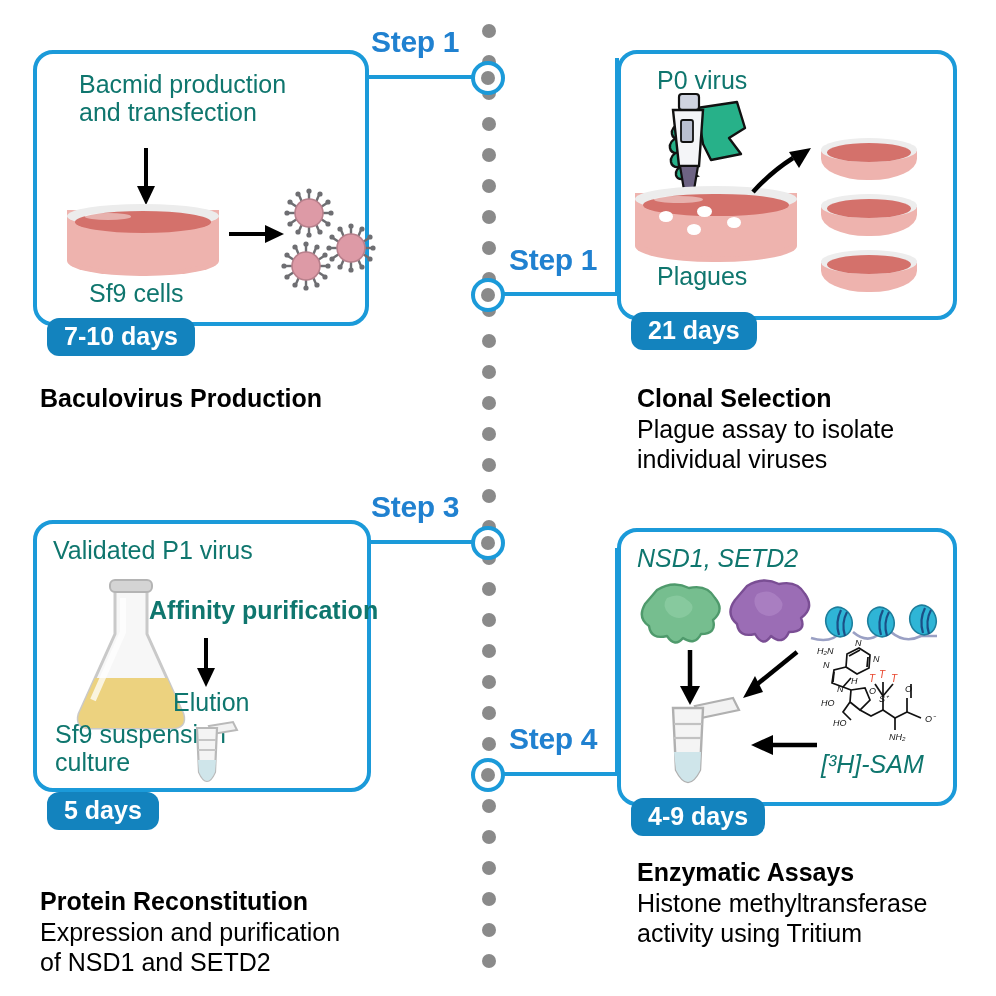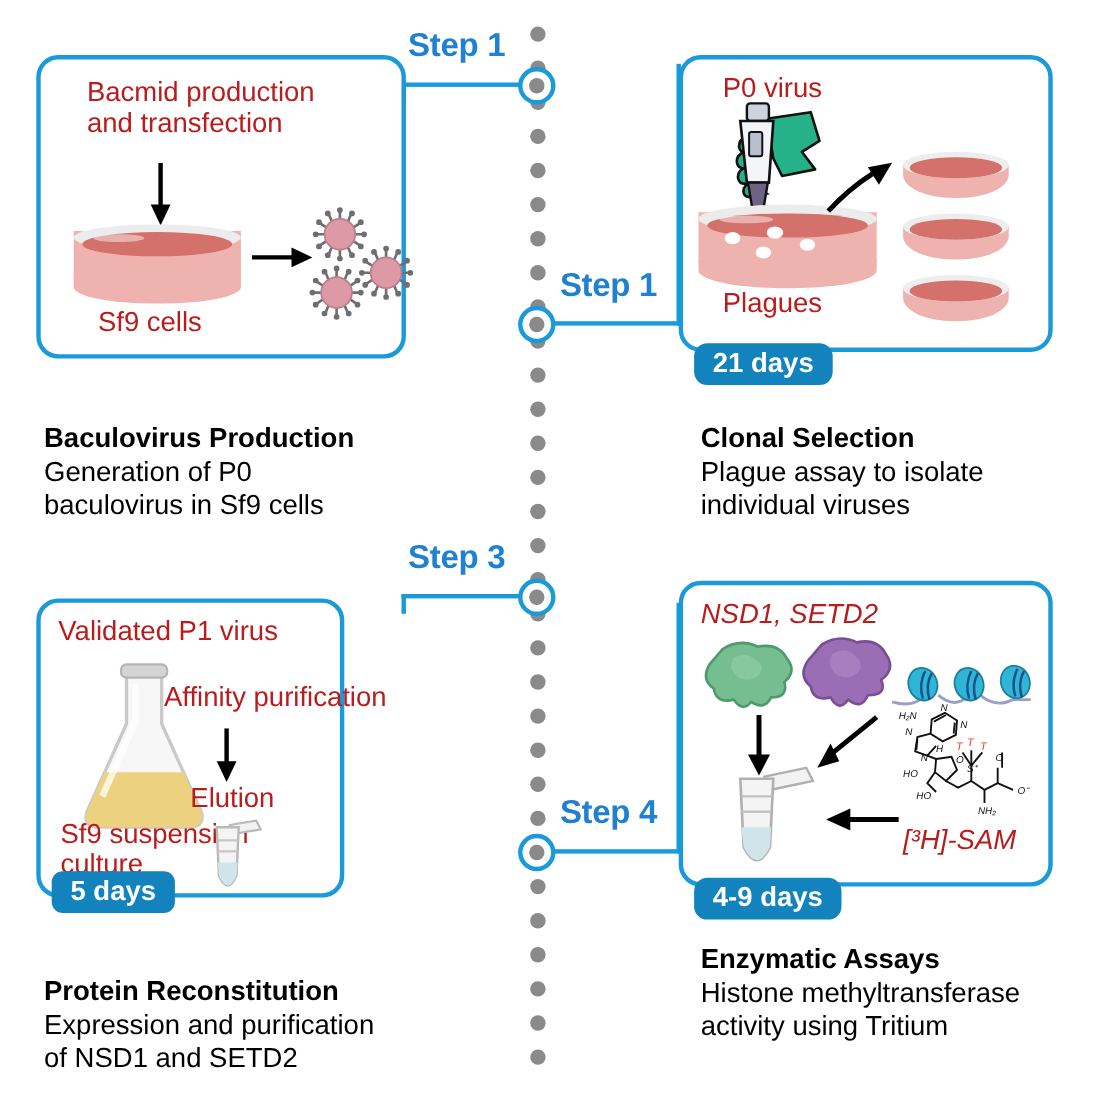--- a/index.html
+++ b/index.html
@@ -14,21 +14,21 @@
 
   .connector{position:absolute;background:#1b9ad9;}
 
   .steplabel{position:absolute;color:#2081d0;font-weight:bold;font-size:30px;letter-spacing:-0.3px;white-space:nowrap;}
 
   
   .panel{position:absolute;border:4px solid #1b9ad9;border-radius:20px;background:#fff;box-sizing:border-box;}
   .badge{position:absolute;background:#1383be;color:#fff;font-weight:bold;font-size:25px;border-radius:12px;
          padding:5px 17px 7px 17px;white-space:nowrap;line-height:1.05;}
 
-  .ptxt{position:absolute;color:#b91c1c;font-size:25px;line-height:1.13;white-space:pre;}
+  .ptxt{position:absolute;color:#0f766e;font-size:25px;line-height:1.13;white-space:pre;}
 
   
   .cap{position:absolute;width:420px;}
   .cap .ttl{font-weight:bold;font-size:25px;color:#000;line-height:1.22;}
   .cap .sub{font-size:25px;color:#000;line-height:1.22;white-space:pre-line;}
 
   
   .dish{position:absolute;}
   .dish .wall{position:absolute;left:0;right:0;top:9%;bottom:6%;background:#eeb3ae;border-radius:0 0 48% 48%/0 0 30% 30%;}
   .dish .base{position:absolute;left:0;right:0;bottom:0;height:34%;background:#eeb3ae;border-radius:0 0 48% 48%/0 0 62% 62%;}
@@ -225,20 +225,21 @@
         <circle cx="26" cy="48" r="2.6"></circle>
           <circle cx="15" cy="45" r="2.6"></circle>
           <circle cx="7" cy="37" r="2.6"></circle>
         <circle cx="4" cy="26" r="2.6"></circle>
           <circle cx="7" cy="15" r="2.6"></circle>
           <circle cx="15" cy="7" r="2.6"></circle>
       </g>
       <circle cx="26" cy="26" r="14" fill="#dd9aa6" stroke="#b8808c" stroke-width="1.6"></circle>
     </svg>
   </div>
+  <div class="badge" style="left:47px;top:318px;">7-10 days</div>
 
   <div class="panel" style="left:617px;top:50px;width:340px;height:270px;">
     <div class="ptxt" style="left:36px;top:12px;">P0 virus</div>
 
     <svg class="art" style="left:24px;top:44px;" width="110" height="110" viewBox="0 0 110 110">
       <path d="M52 10 L92 4 L100 30 L84 40 L96 56 L66 62 L58 46 Z" fill="#27b189" stroke="#111" stroke-width="2.4" stroke-linejoin="round"></path>
       <path d="M34 26 q-8 3 -7 10 q1 6 9 5 l14 -3 z" fill="#27b189" stroke="#111" stroke-width="2.4"></path>
       <path d="M32 40 q-8 3 -7 10 q1 6 9 5 l14 -3 z" fill="#27b189" stroke="#111" stroke-width="2.4"></path>
       <path d="M33 54 q-8 3 -7 10 q1 6 9 5 l14 -3 z" fill="#27b189" stroke="#111" stroke-width="2.4"></path>
       <path d="M37 68 q-7 3 -6 9 q1 5 8 4 l13 -3 z" fill="#27b189" stroke="#111" stroke-width="2.4"></path>
@@ -282,57 +283,55 @@
     <div class="sdish" style="left:200px;top:196px;width:96px;height:42px;">
       <div class="sbase"></div>
       <div class="srim"></div>
       <div class="smed"></div>
     </div>
   </div>
   <div class="badge" style="left:631px;top:312px;">21 days</div>
 
   <div class="cap" style="left:40px;top:383px;">
     <div class="ttl">Baculovirus Production</div>
-    <div class="sub">Generation of P0
-baculovirus in Sf9 cells</div>
   </div>
   <div class="cap" style="left:637px;top:383px;">
     <div class="ttl">Clonal Selection</div>
     <div class="sub">Plague assay to isolate
 individual viruses</div>
   </div>
 
-  <div class="panel" style="left:33px;top:544px;width:280px;height:272px;">
+  <div class="panel" style="left:33px;top:520px;width:338px;height:272px;">
     <div class="ptxt" style="left:16px;top:12px;">Validated P1 virus</div>
 
     <svg class="art" style="left:26px;top:48px;" width="136" height="168" viewBox="0 0 136 168">
       <path d="M52 14 L84 14 L84 62 L120 142 Q124 156 108 156 L28 156 Q12 156 16 142 L52 62 Z" fill="#f7f7f7" stroke="#c9c9c9" stroke-width="3"></path>
       <path d="M32 106 L104 106 L120 142 Q124 156 108 156 L28 156 Q12 156 16 142 Z" fill="#ecd27f"></path>
       <rect x="47" y="8" width="42" height="12" rx="5" fill="#d4d4d4" stroke="#b4b4b4" stroke-width="2"></rect>
       <path d="M60 26 L60 60 L30 128" fill="none" stroke="#ffffff" stroke-width="6" opacity=".75"></path>
     </svg>
     <div class="ptxt" style="left:18px;top:196px;">Sf9 suspension
 culture</div>
 
-    <div class="ptxt" style="left:112px;top:72px;">Affinity purification</div>
+    <div class="ptxt" style="left:112px;top:72px;font-weight:bold;">Affinity purification</div>
     <svg class="art" style="left:156px;top:114px;" width="26" height="50" viewBox="0 0 26 50">
       <line x1="13" y1="0" x2="13" y2="34" stroke="#000" stroke-width="4"></line>
       <polygon points="13,49 4,30 22,30" fill="#000"></polygon>
     </svg>
     <div class="ptxt" style="left:136px;top:164px;">Elution</div>
 
     <svg class="art" style="left:146px;top:196px;" width="64" height="76" viewBox="0 0 64 76">
       <path d="M26 6 L50 2 L54 10 L30 14 Z" fill="#f2f2f2" stroke="#b9b9b9" stroke-width="2"></path>
       <path d="M14 8 L34 8 L32 52 Q24 70 16 52 Z" fill="#f4f4f4" stroke="#b9b9b9" stroke-width="2.2"></path>
       <path d="M15 40 L33 40 L32 52 Q24 70 16 52 Z" fill="#cfe5ea"></path>
       <line x1="15" y1="20" x2="33" y2="20" stroke="#c6c6c6" stroke-width="2"></line>
       <line x1="15" y1="30" x2="33" y2="30" stroke="#c6c6c6" stroke-width="2"></line>
     </svg>
   </div>
-  <div class="badge" style="left:47px;top:792px;border-radius:10px;">5 days</div>
+  <div class="badge" style="left:47px;top:792px;">5 days</div>
 
   <div class="panel" style="left:617px;top:528px;width:340px;height:278px;font-style:italic;">
     <div class="ptxt" style="left:16px;top:12px;">NSD1, SETD2</div>
 
     <svg class="art" style="left:14px;top:48px;" width="92" height="72" viewBox="0 0 92 72">
       <path d="M22 10 Q38 0 54 8 Q72 4 80 18 Q90 30 78 40 Q82 54 66 54 Q60 66 48 58 Q40 68 32 56 Q16 60 14 46 Q2 38 10 24 Z" fill="#76be8f" stroke="#4f9a6c" stroke-width="2.4" stroke-linejoin="round"></path>
       <path d="M32 18 Q44 12 52 20 Q62 26 54 34 Q44 42 34 34 Q26 26 32 18 Z" fill="#8ecca3" opacity=".75"></path>
     </svg>
     <svg class="art" style="left:102px;top:44px;" width="92" height="76" viewBox="0 0 92 76">
       <path d="M24 10 Q40 0 56 8 Q74 4 82 18 Q92 32 78 42 Q84 56 66 56 Q60 70 48 60 Q40 72 32 58 Q16 62 14 48 Q2 38 12 24 Z" fill="#9b6db5" stroke="#7a4e94" stroke-width="2.4" stroke-linejoin="round"></path>

